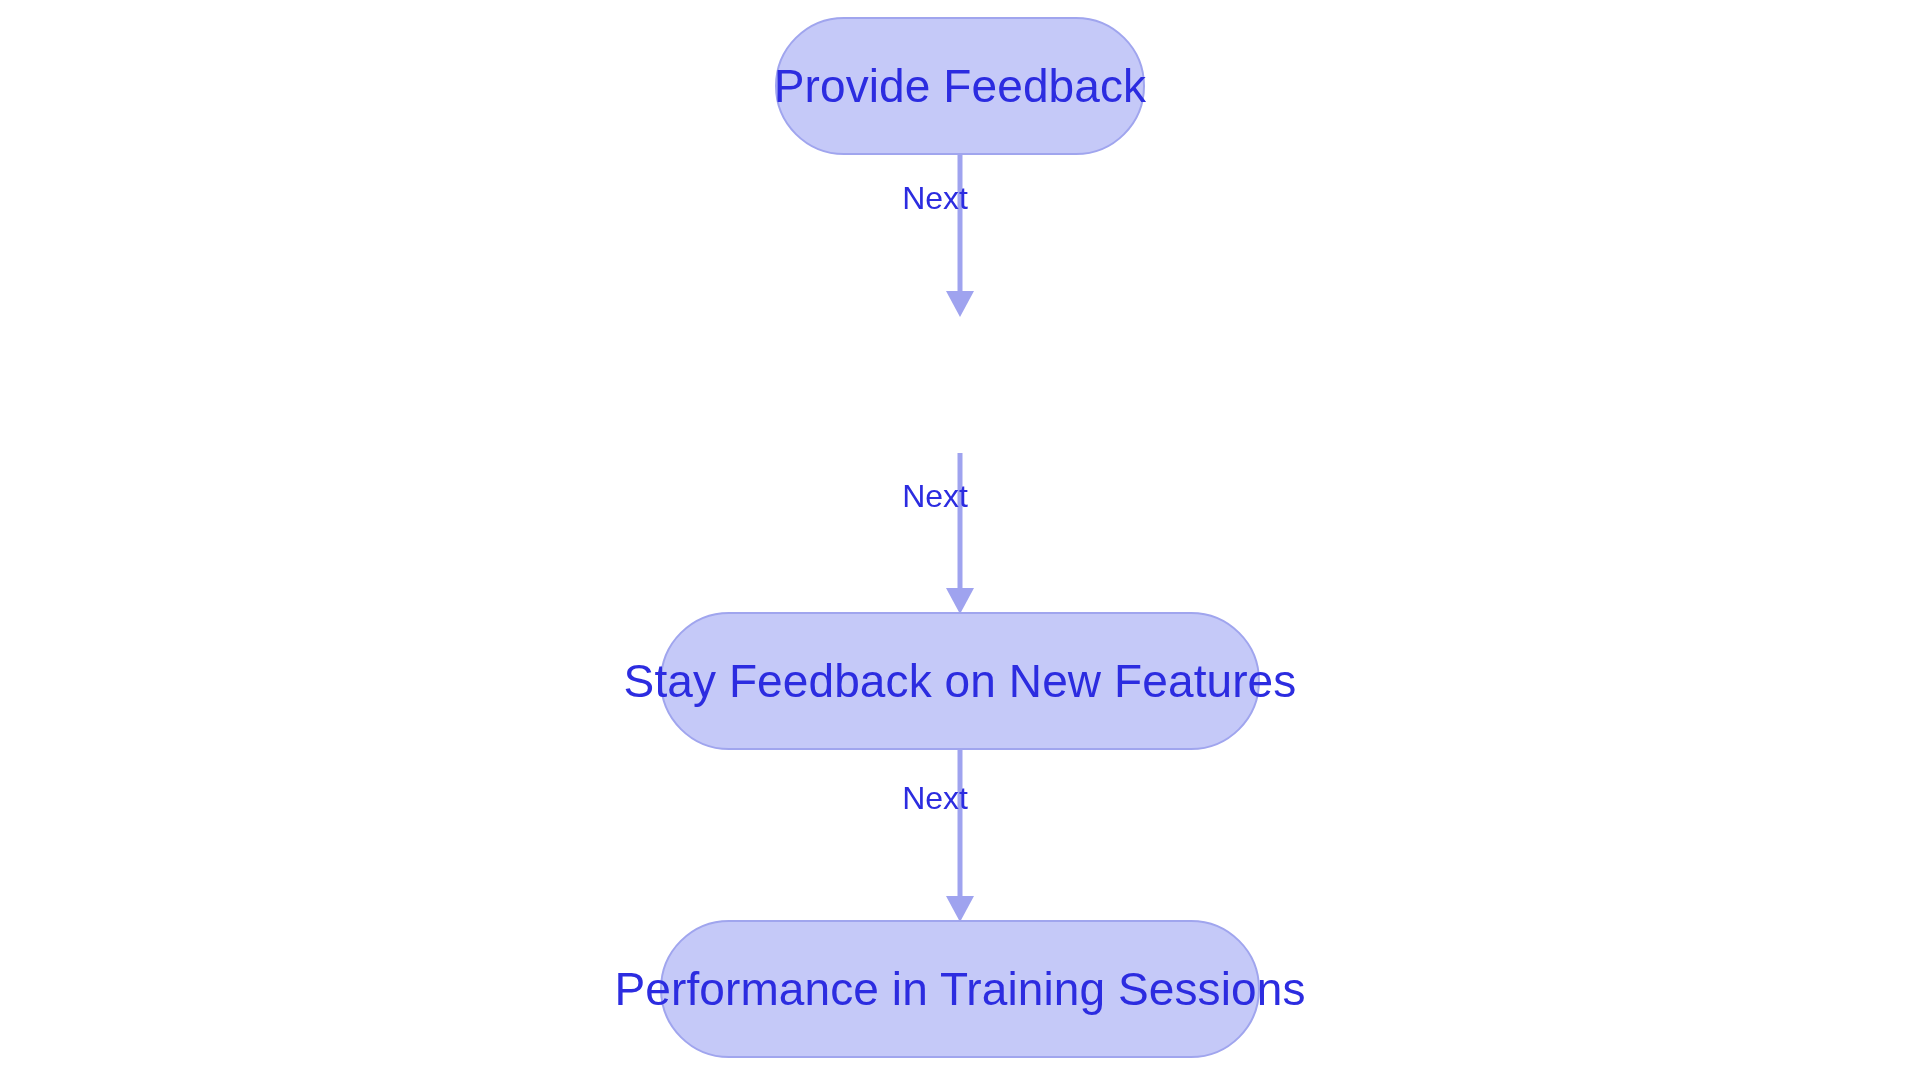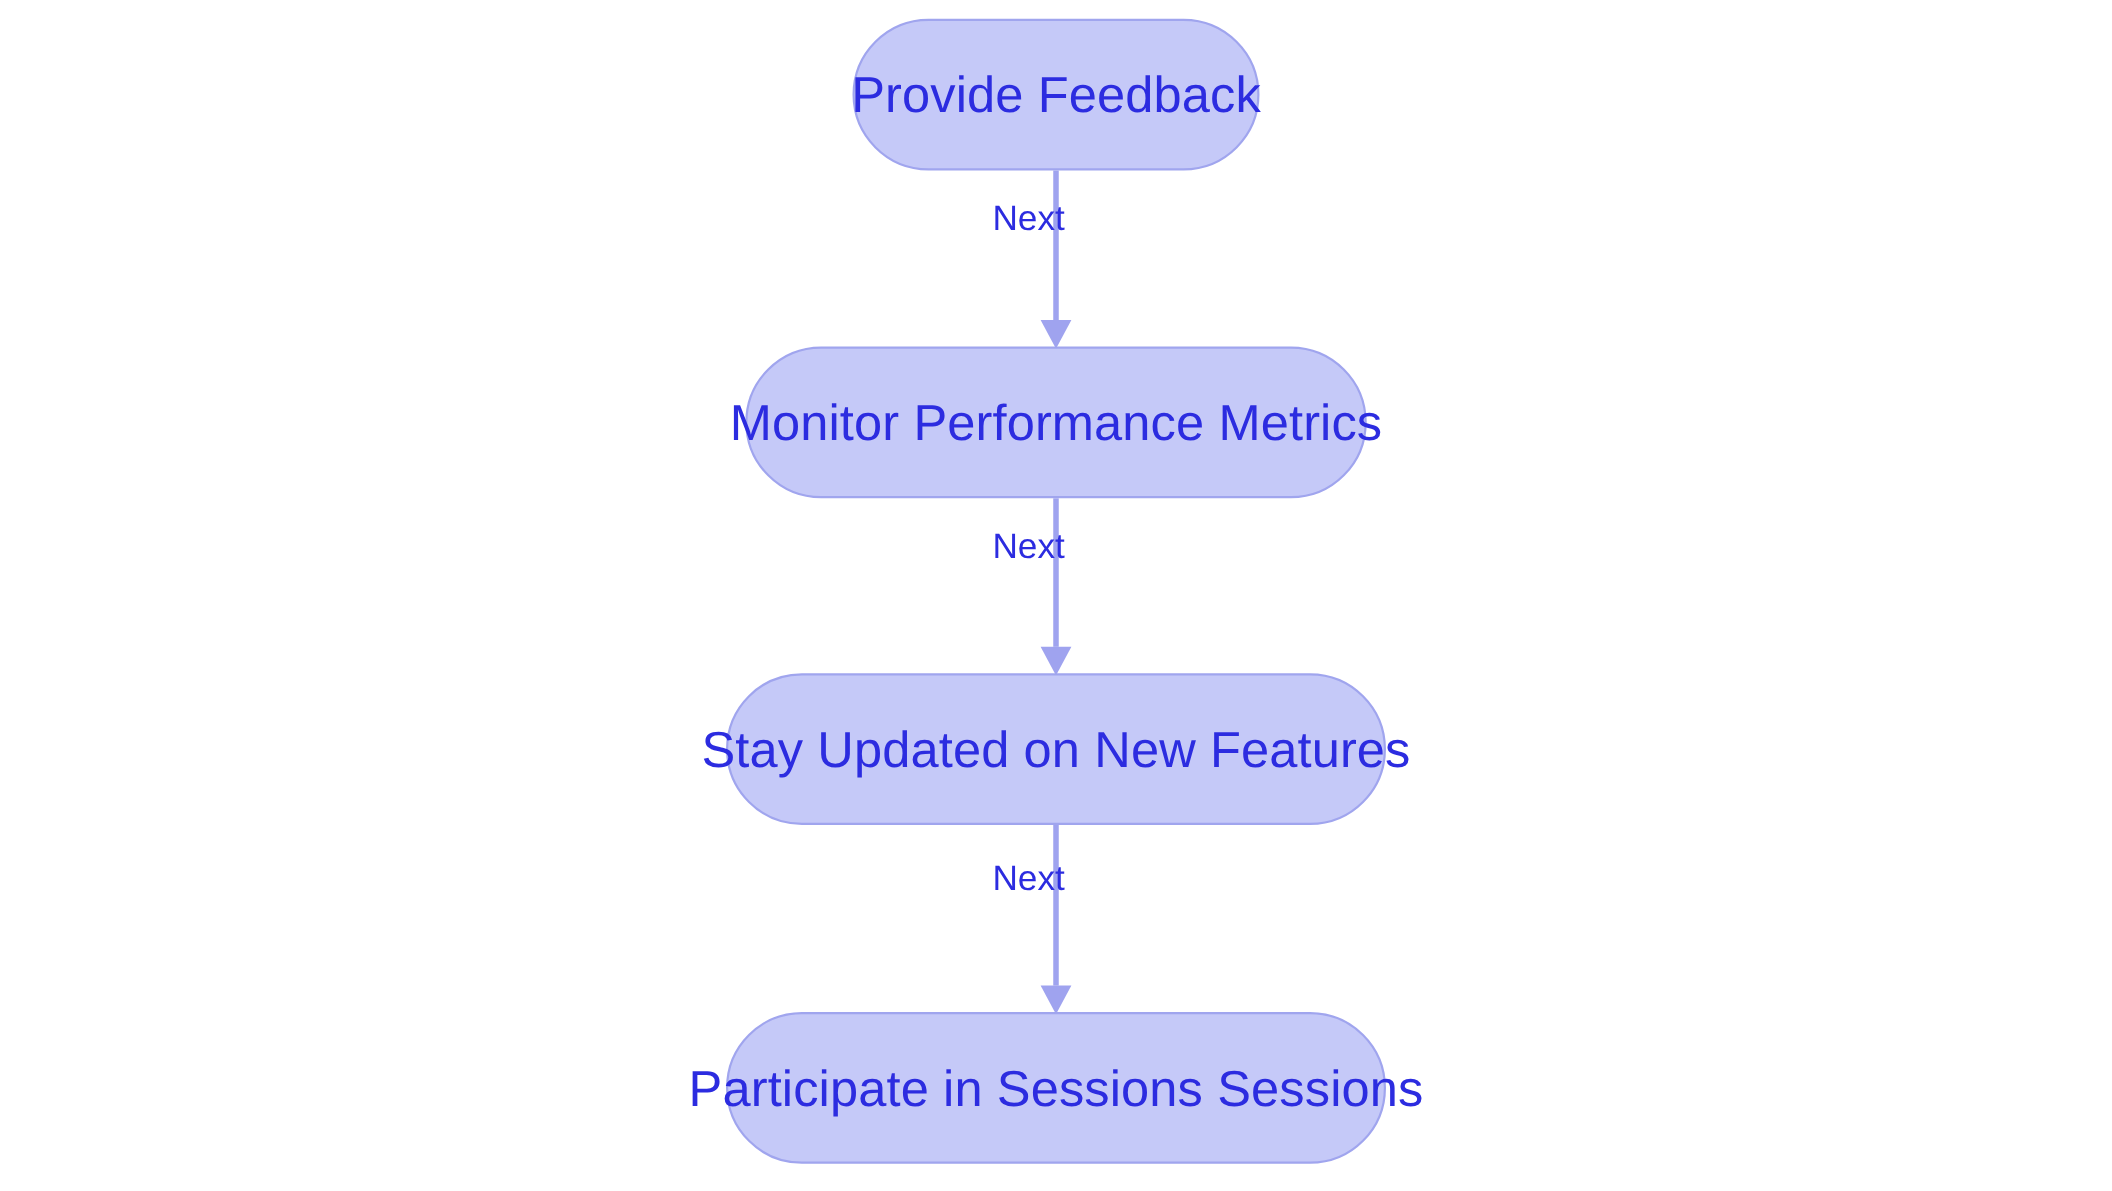--- a/index.html
+++ b/index.html
@@ -108,37 +108,34 @@
   <div class="node" id="node-0">
     <span class="node-label">Provide Feedback</span>
   </div>
 
   <div class="edge" id="edge-0">
     <div class="edge-line"></div>
     <div class="edge-arrow"></div>
     <div class="edge-label">Next</div>
   </div>
 
-  <div class="node" id="node-1">
-    <span class="node-label">Monitor Performance Metrics</span>
-  </div>
 
   <div class="edge" id="edge-1">
     <div class="edge-line"></div>
     <div class="edge-arrow"></div>
     <div class="edge-label">Next</div>
   </div>
 
   <div class="node" id="node-2">
-    <span class="node-label">Stay Updated on New Features</span>
+    <span class="node-label">Stay Feedback on New Features</span>
   </div>
 
   <div class="edge" id="edge-2">
     <div class="edge-line"></div>
     <div class="edge-arrow"></div>
     <div class="edge-label">Next</div>
   </div>
 
   <div class="node" id="node-3">
-    <span class="node-label">Participate in Sessions Sessions</span>
+    <span class="node-label">Performance in Training Sessions</span>
   </div>
 
 </div>
 
 </body></html>

